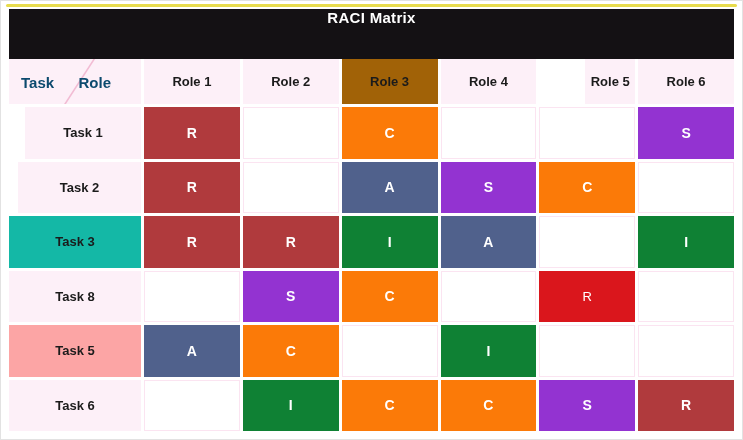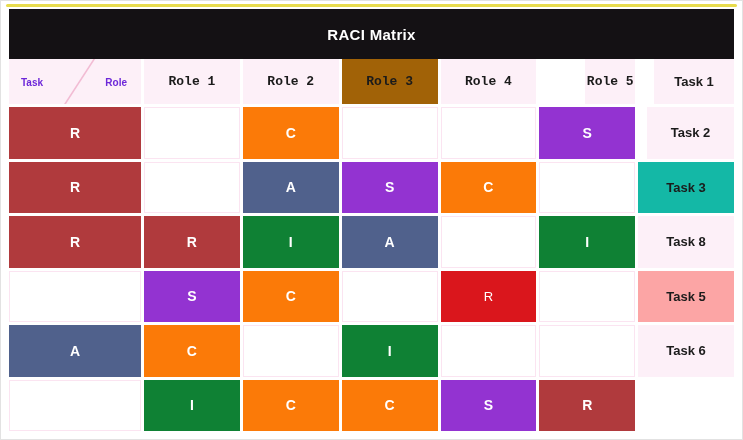--- a/index.html
+++ b/index.html
@@ -16,21 +16,21 @@
     overflow: hidden;
   }
   .accent-line {
     height: 3px;
     margin: 3px 5px 0 5px;
     border-radius: 2px;
   }
   .title-bar {
     height: 50px;
     margin: 2px 8px 0 8px;
-    display: flex; align-items: center; justify-content: center;
+    display: flex; justify-content: center;
   }
   .title-bar span {
     color: #ffffff;
     font-size: 15px;
     font-weight: bold;
     letter-spacing: 0.3px;
   }
   .grid {
     margin: 0 8px;
     height: 372px;
@@ -40,47 +40,46 @@
     gap: 3px;
     background: #ffffff;
   }
   .cell {
     display: flex; align-items: center; justify-content: center;
     font-size: 13px;
     color: #1b1b1b;
   }
   .head-cell {
     font-weight: bold;
-    font-family: Liberation Mono, monospace;
   }
   .label-cell {
     font-weight: bold;
   }
   .empty-cell {
     background: #ffffff;
     border: 1px solid #fbe4f1;
   }
   .chip-cell {
     color: #ffffff;
     font-weight: bold;
     font-size: 14px;
   }
   .chip-cell.light {
     font-weight: normal;
     font-size: 13px;
   }
   .corner-cell {
     position: relative;
     font-weight: bold;
-    font-size: 10px;
-    color: #6d28d9;
+    font-size: 15px;
+    color: #0c4a6e;
   }
   .corner-cell svg { position: absolute; inset: 0; width: 100%; height: 100%; }
   .corner-task { position: absolute; left: 12px; top: 50%; transform: translateY(-50%); }
-  .corner-role { position: absolute; right: 14px; top: 50%; transform: translateY(-50%); padding-left: 20px; }
+  .corner-role { position: absolute; right: 30px; top: 50%; transform: translateY(-50%); padding-left: 20px; }
 </style>
 </head>
 <body>
 
 <div class="page">
   <div class="accent-line" style="background: rgb(232, 220, 77);"></div>
   <div class="title-bar" style="background: rgb(20, 17, 20);">
     <span>RACI Matrix</span>
   </div>
   <div class="grid" id="grid">
@@ -90,20 +89,21 @@
       </svg>
       <span class="corner-task">Task</span>
       <span class="corner-role">Role</span>
     </div>
 
   <div class="cell head-cell" style="background: rgb(253, 240, 248);">Role 1</div>
       <div class="cell head-cell" style="background: rgb(253, 240, 248);">Role 2</div>
       <div class="cell head-cell" style="background: #a16207;">Role 3</div>
       <div class="cell head-cell" style="background: rgb(253, 240, 248);">Role 4</div>
       <div class="cell head-cell" style="background: rgb(253, 240, 248); margin-left: 46px;">Role 5</div>
+      <div class="cell head-cell" style="background: rgb(253, 240, 248);">Role 6</div>
       <div class="cell label-cell" style="background: rgb(253, 240, 248); margin-left: 16px;">Task 1</div>
       <div class="cell chip-cell" style="background: rgb(176, 58, 61);">R</div>
       <div class="cell empty-cell" style="border-color: rgb(251, 228, 241);"></div>
       <div class="cell chip-cell" style="background: rgb(251, 122, 8);">C</div>
       <div class="cell empty-cell" style="border-color: rgb(251, 228, 241);"></div>
       <div class="cell empty-cell" style="border-color: rgb(251, 228, 241);"></div>
       <div class="cell chip-cell" style="background: rgb(147, 51, 209);">S</div>
       <div class="cell label-cell" style="background: rgb(253, 240, 248); margin-left: 9px;">Task 2</div>
       <div class="cell chip-cell" style="background: rgb(176, 58, 61);">R</div>
       <div class="cell empty-cell" style="border-color: rgb(251, 228, 241);"></div>

